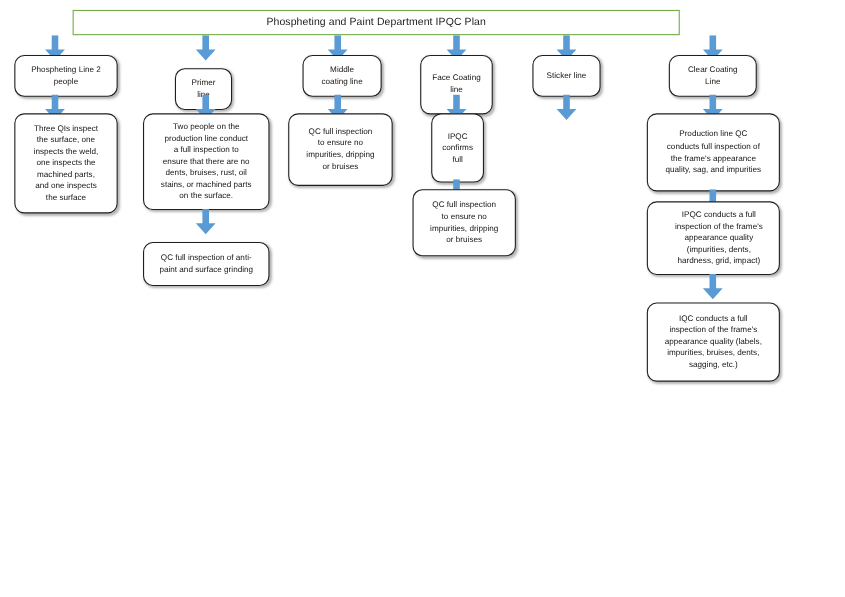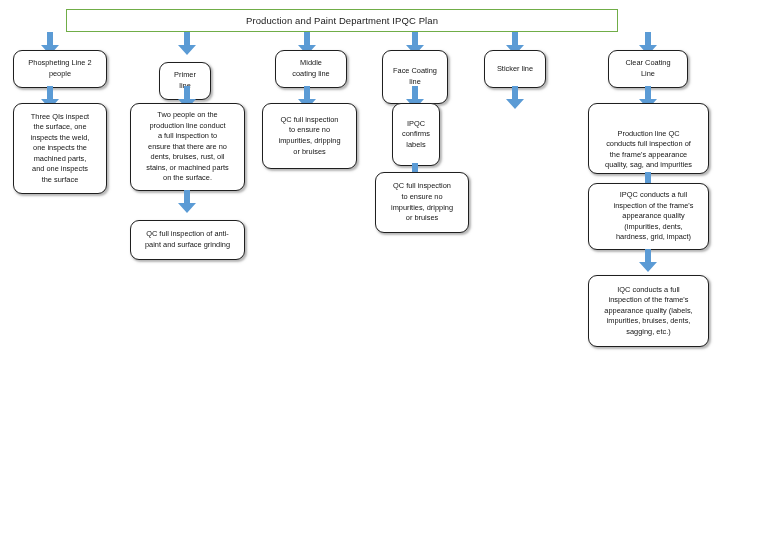--- a/index.html
+++ b/index.html
@@ -68,21 +68,21 @@
     color: #5B9BD5;
   }
   .arrow svg { display: block; }
 </style>
 </head>
 <body>
 
 <div id="canvas">
 
   <div class="title-banner" style="left:66px; top:9px; width:552px; height:23px;">
-    <span class="title-text">Production and Paint Department IPQC Plan</span>
+    <span class="title-text">Phospheting and Paint Department IPQC Plan</span>
   </div>
 
   <div class="arrow" style="left:40px; top:32px; width:20px; height:24px;">
     <svg width="20" height="24" viewBox="0 0 20 24">
         <polygon points="7,0 13,0 13,13 19,13 10,23 1,13 7,13" fill="#5B9BD5"></polygon>
       </svg>
   </div>
   <div class="node" style="left:13px; top:50px; width:94px; height:38px;">
     <span class="node-text">Phospheting Line 2
 people</span>
@@ -171,21 +171,21 @@
   </div>
 
   <div class="arrow" style="left:405px; top:86px; width:20px; height:24px;">
     <svg width="20" height="24" viewBox="0 0 20 24">
         <polygon points="7,0 13,0 13,13 19,13 10,23 1,13 7,13" fill="#5B9BD5"></polygon>
       </svg>
   </div>
   <div class="node" style="left:392px; top:103px; width:48px; height:63px;">
     <span class="node-text">IPQC
 confirms
-labels</span>
+full</span>
   </div>
 
   <div class="arrow" style="left:405px; top:163px; width:20px; height:24px;">
     <svg width="20" height="24" viewBox="0 0 20 24">
         <polygon points="7,0 13,0 13,13 19,13 10,23 1,13 7,13" fill="#5B9BD5"></polygon>
       </svg>
   </div>
   <div class="node" style="left:375px; top:172px; width:94px; height:61px;">
     <span class="node-text">QC full inspection
 to ensure no
@@ -216,21 +216,21 @@
   <div class="node" style="left:608px; top:50px; width:80px; height:38px;">
     <span class="node-text">Clear Coating
 Line</span>
   </div>
 
   <div class="arrow" style="left:638px; top:86px; width:20px; height:24px;">
     <svg width="20" height="24" viewBox="0 0 20 24">
         <polygon points="7,0 13,0 13,13 19,13 10,23 1,13 7,13" fill="#5B9BD5"></polygon>
       </svg>
   </div>
-  <div class="node" style="left:588px; top:103px; width:121px; height:71px;align-items:flex-end;">
+  <div class="node" style="left:588px; top:103px; width:121px; height:71px;">
     <span class="node-text">Production line QC
 conducts full inspection of
 the frame's appearance
 quality, sag, and impurities</span>
   </div>
 
   <div class="arrow" style="left:638px; top:172px; width:20px; height:24px;">
     <svg width="20" height="24" viewBox="0 0 20 24">
         <polygon points="7,0 13,0 13,13 19,13 10,23 1,13 7,13" fill="#5B9BD5"></polygon>
       </svg>

